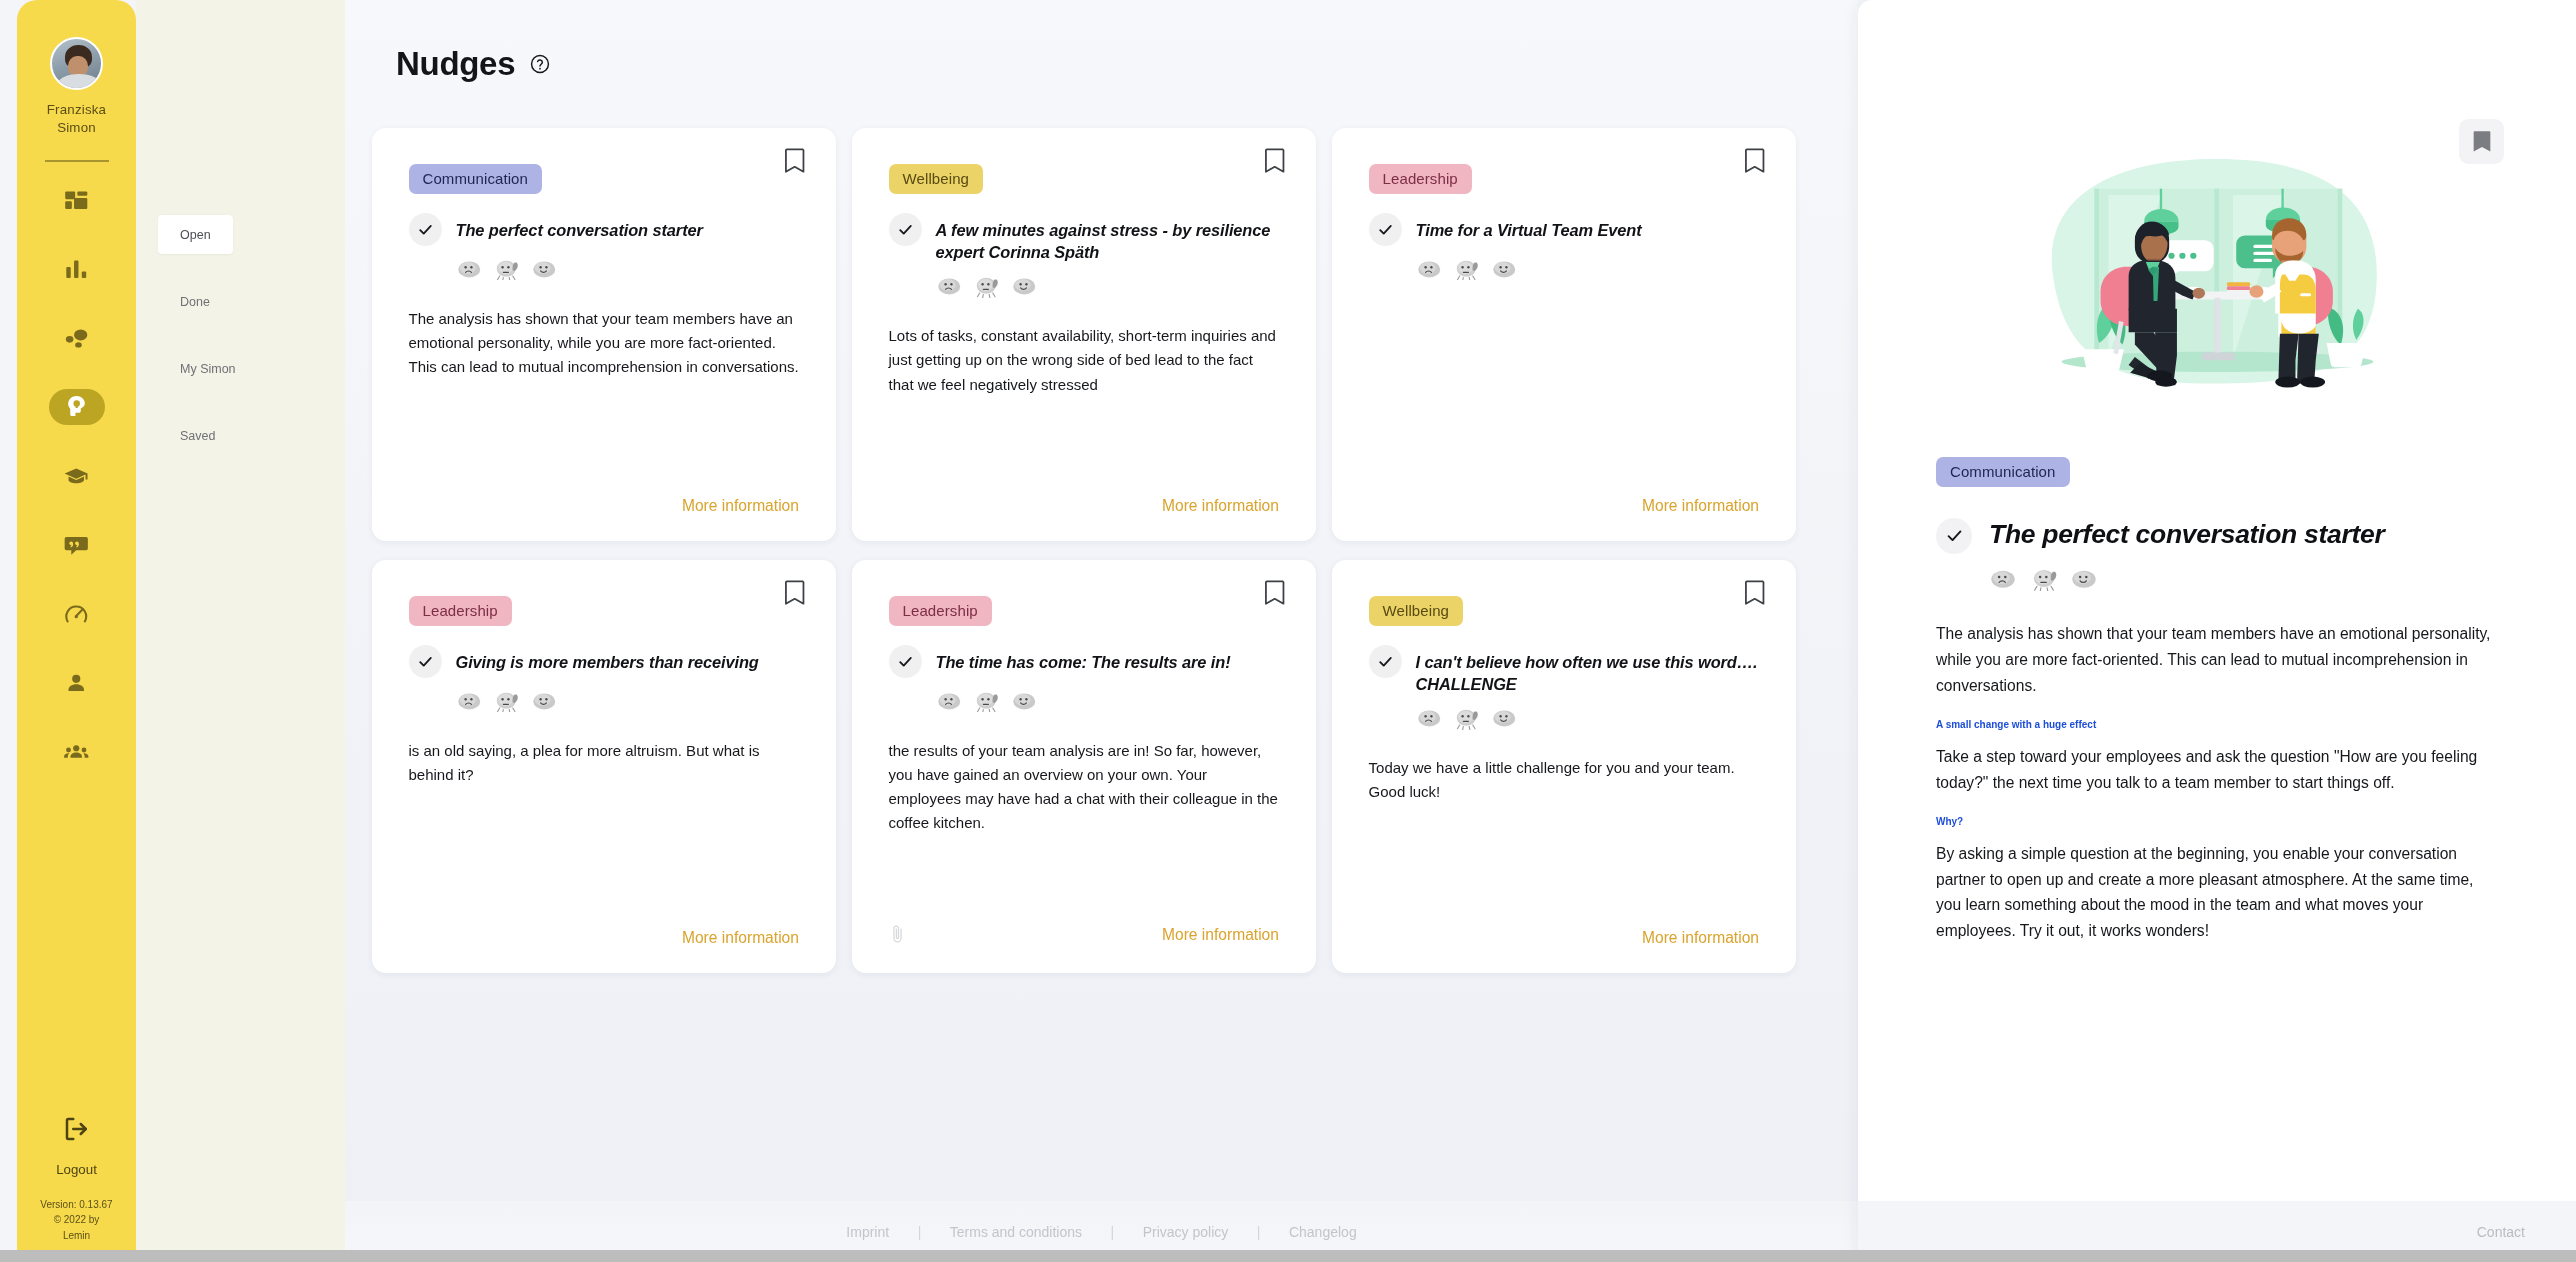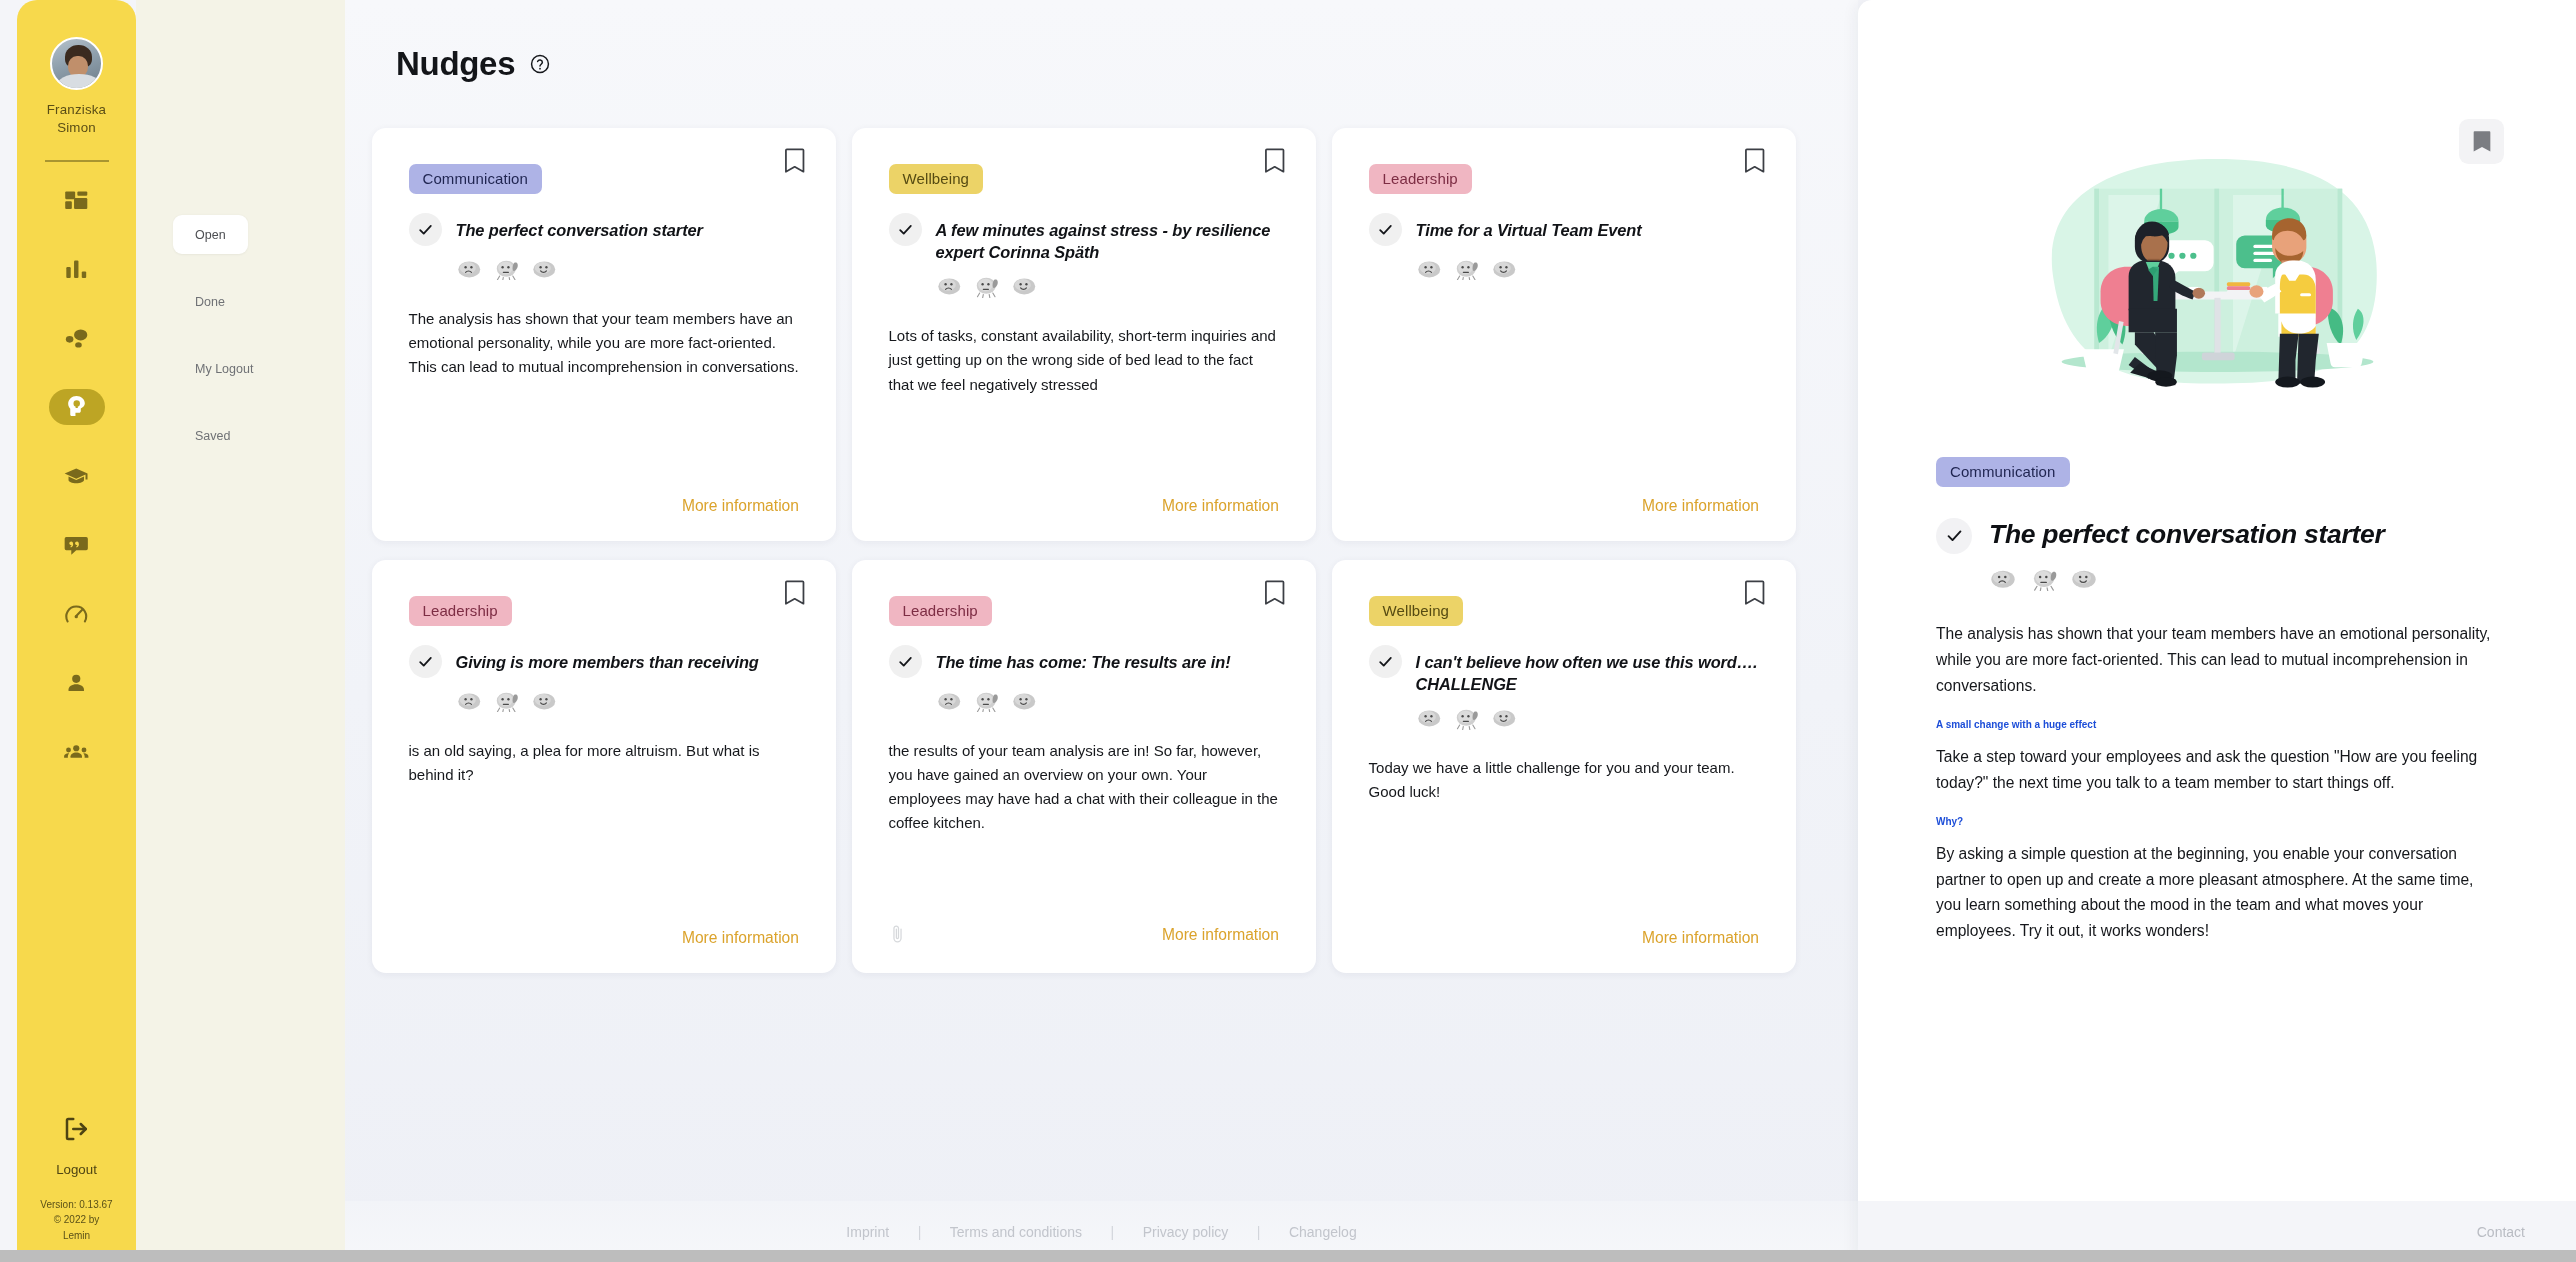--- a/index.html
+++ b/index.html
@@ -106,23 +106,23 @@
   .sub-nav {
     width: 209px; flex: 0 0 209px;
     background: #f4f3e7;
     padding-top: 215px;
     display: flex; flex-direction: column;
     align-items: flex-start;
     position: relative;
     z-index: 4;
   }
   .sub-nav-item {
-    margin-left: 37px;
+    margin-left: 22px;
     padding: 12.5px 22px;
-    border-radius: 9px;
+    border-radius: 4px;
     font-size: 12.5px;
     color: #6f7175;
     cursor: pointer;
     margin-bottom: 28px;
   }
   .sub-nav-item.active {
     background: #ffffff;
     color: #4c4e52;
     box-shadow: 0 0.8px 2.3px rgba(0,0,0,.05);
   }
@@ -421,21 +421,21 @@
         <div>Version: 0.13.67</div>
         <div>© 2022 by</div>
         <div>Lemin</div>
       </div>
     </div>
   </nav>
 
   <nav class="sub-nav">
     <div class="sub-nav-item active">Open</div>
     <div class="sub-nav-item">Done</div>
-    <div class="sub-nav-item">My Logout</div>
+    <div class="sub-nav-item">My Simon</div>
     <div class="sub-nav-item">Saved</div>
   </nav>
 
   <div class="main-wrap">
     <div class="main-scroll">
 
       <div class="page-head">
         <h1 class="page-title">Nudges</h1>
         <span class="help-icon">
           <svg width="22" height="22" viewBox="0 0 24 24" fill="none" stroke="#15171b" stroke-width="1.6">

